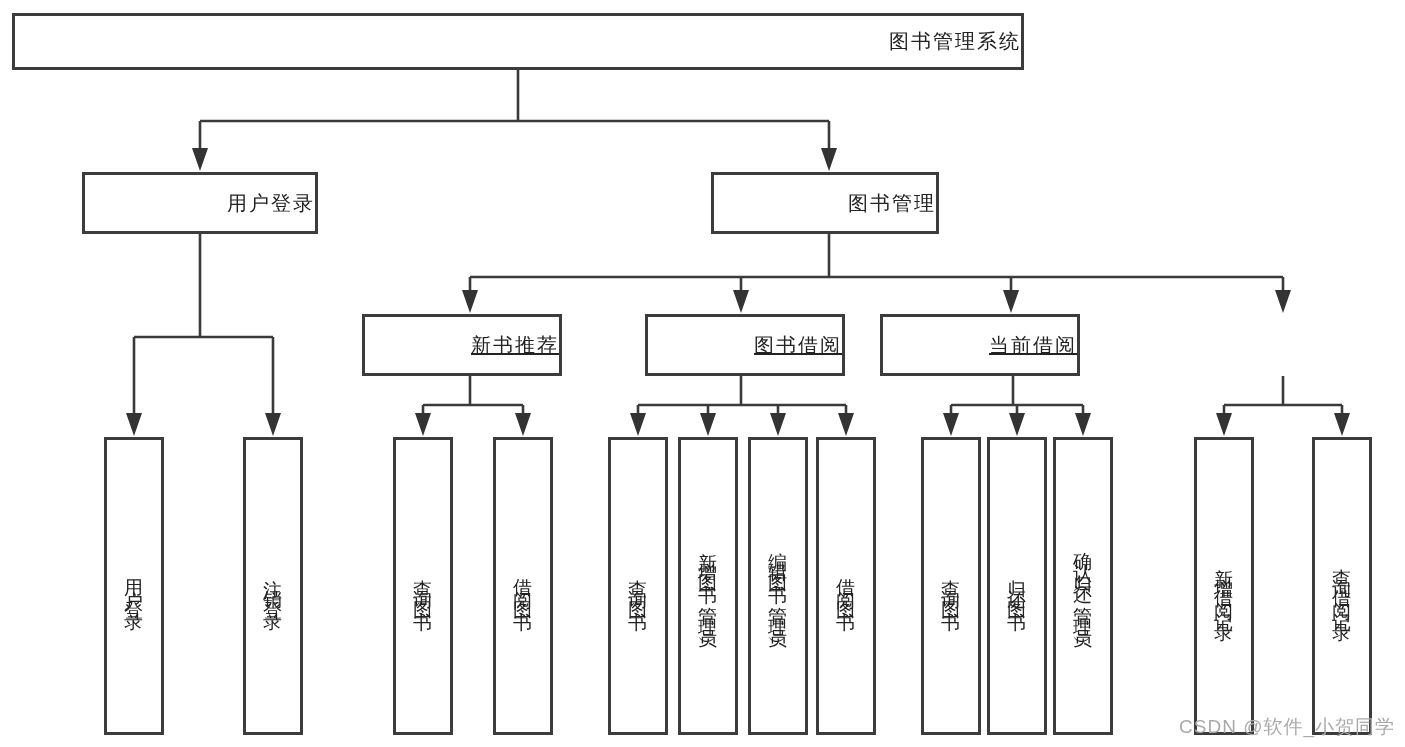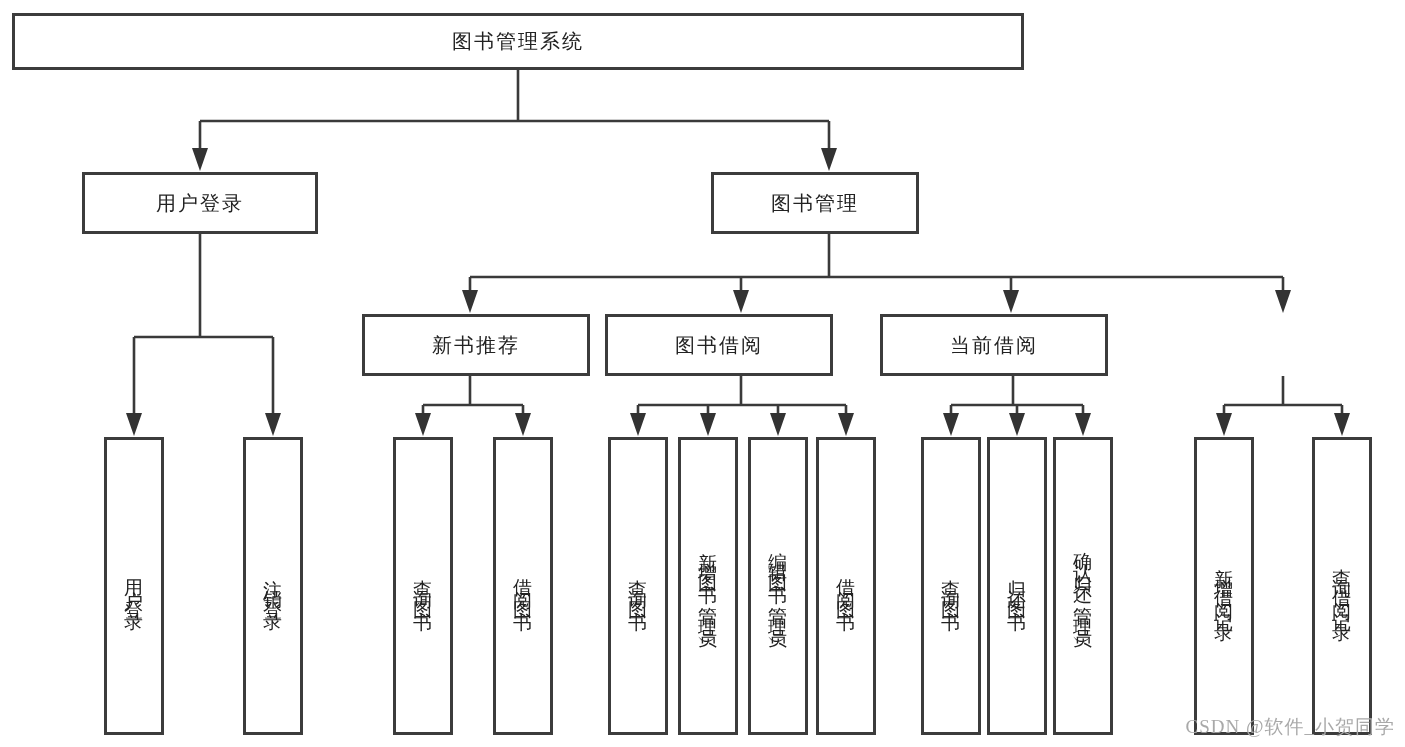--- a/index.html
+++ b/index.html
@@ -30,38 +30,38 @@
     position: absolute;
     box-sizing: border-box;
     background: #ffffff;
     border: 3px solid #3c3c3c;
     display: flex;
     align-items: center;
     justify-content: center;
     color: #222222;
     z-index: 1;
   }
-  .hnode { font-size: 20px; letter-spacing: 2px; white-space: nowrap; }
+  .hnode { font-size: 20px; letter-spacing: 2px; white-space: nowrap; justify-content: flex-end; }
   .vnode span {
     writing-mode: vertical-rl;
     text-orientation: mixed;
     font-size: 19px;
     letter-spacing: 11px;
     line-height: 1;
     white-space: nowrap;
   }
   
   .n-root   { left: 12px;  top: 13px;  width: 1012px; height: 57px; }
   
   .n-ulogin { left: 82px;  top: 172px; width: 236px; height: 62px; }
-  .n-bmgmt  { left: 711px; top: 172px; width: 208px; height: 62px; }
-  
-  .n-l3 { top: 314px; width: 228px; height: 62px; }
+  .n-bmgmt  { left: 711px; top: 172px; width: 228px; height: 62px; }
+  
+  .n-l3 { top: 314px; width: 200px; height: 62px; text-decoration: underline; }
   .n-newrec { left: 362px; }
-  .n-bborrow{ left: 605px; }
+  .n-bborrow{ left: 645px; }
   .n-curbor { left: 880px; }
   .n-record { left: 1175px; }
   
   .n-l4 { top: 437px; width: 60px; height: 298px; }
   .n-ul1 { left: 104px; }
   .n-ul2 { left: 243px; }
   .n-nb1 { left: 393px; }
   .n-nb2 { left: 493px; }
   .n-bb1 { left: 608px; }
   .n-bb2 { left: 678px; }
@@ -74,21 +74,20 @@
   .n-br2 { left: 1312px; }
   .watermark {
     position: absolute;
     right: 10px;
     bottom: 7px;
     font-size: 19px;
     color: #a9a9a9;
     letter-spacing: 1px;
     z-index: 2;
     white-space: nowrap;
-    font-family: Liberation Serif, serif;
   }
 </style>
 </head>
 <body>
 
 <div class="canvas">
 
   <svg class="connectors" viewBox="0 0 1405 747" xmlns="http://www.w3.org/2000/svg">
 
     <g>

